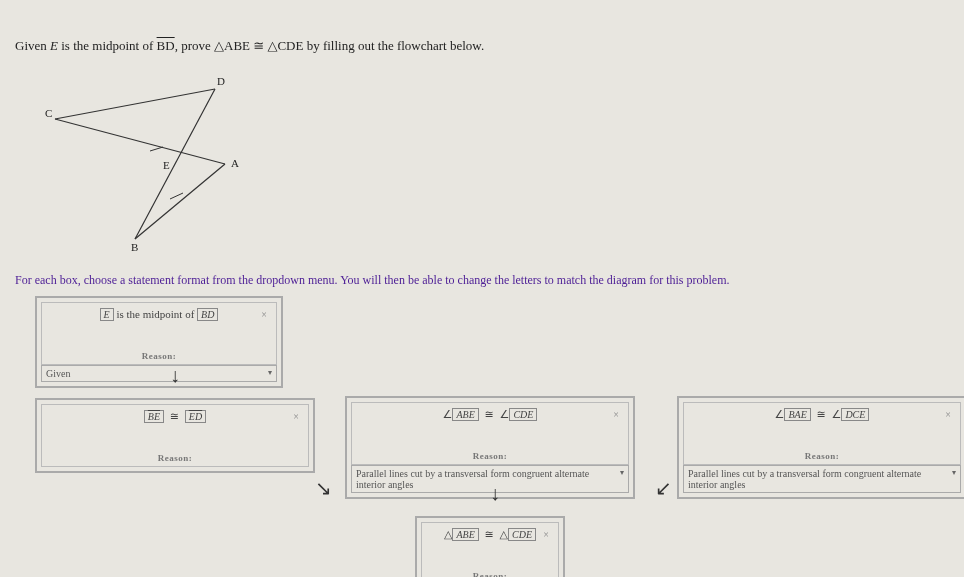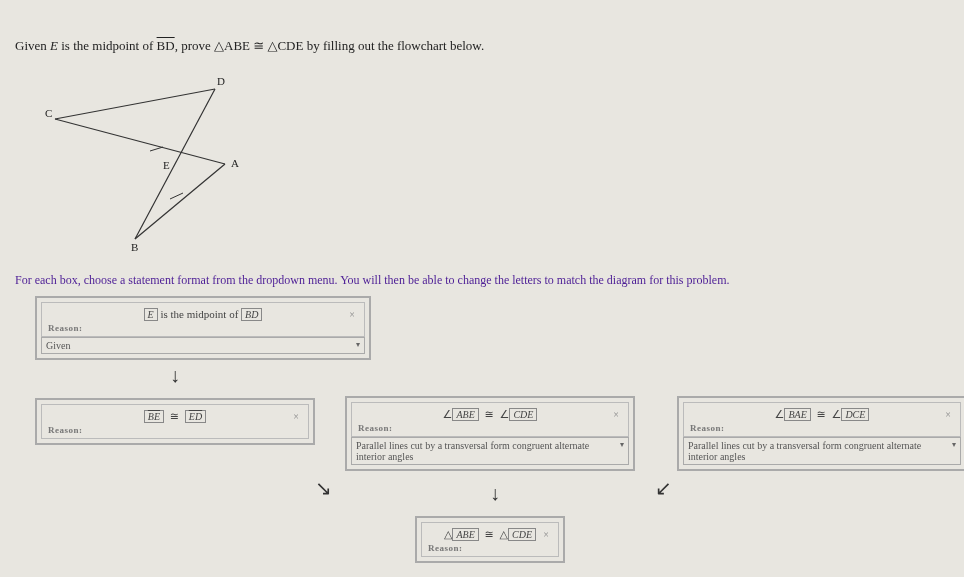--- a/index.html
+++ b/index.html
@@ -45,22 +45,24 @@
     .stmt-row {
       font-size: 11px;
       color: #444;
       text-align: center;
       padding: 2px 4px;
       position: relative;
     }
     .reason-label {
       font-size: 9px;
       color: #777;
+      text-align: center;
       font-weight: bold;
       letter-spacing: 0.5px;
+      margin-top: 28px;
     }
     .reason-select {
       border: 1px solid #aaa;
       font-size: 10px;
       color: #555;
       padding: 2px 16px 2px 4px;
       background: #e8e6e0;
       cursor: pointer;
       position: relative;
       min-height: 16px;
@@ -88,21 +90,21 @@
       font-size: 10px;
       font-style: italic;
       background: #e8e6e0;
     }
     .cong { font-size: 11px; margin: 0 3px; }
     .tri::before { content: "△"; font-size: 11px; }
     .ang::before { content: "∠"; font-size: 11px; }
     .ov { text-decoration: overline; }
 
     
-    .n1 { left: 20px; top: 0; width: 336px; }
+    .n1 { left: 20px; top: 0; width: 248px; }
     .n2 { left: 20px; top: 102px; width: 280px; }
     .n3 { left: 330px; top: 100px; width: 290px; }
     .n4 { left: 662px; top: 100px; width: 290px; }
     .n5 { left: 400px; top: 220px; width: 150px; }
 
     .arrow {
       position: absolute;
       font-size: 20px;
       color: #333;
     }

